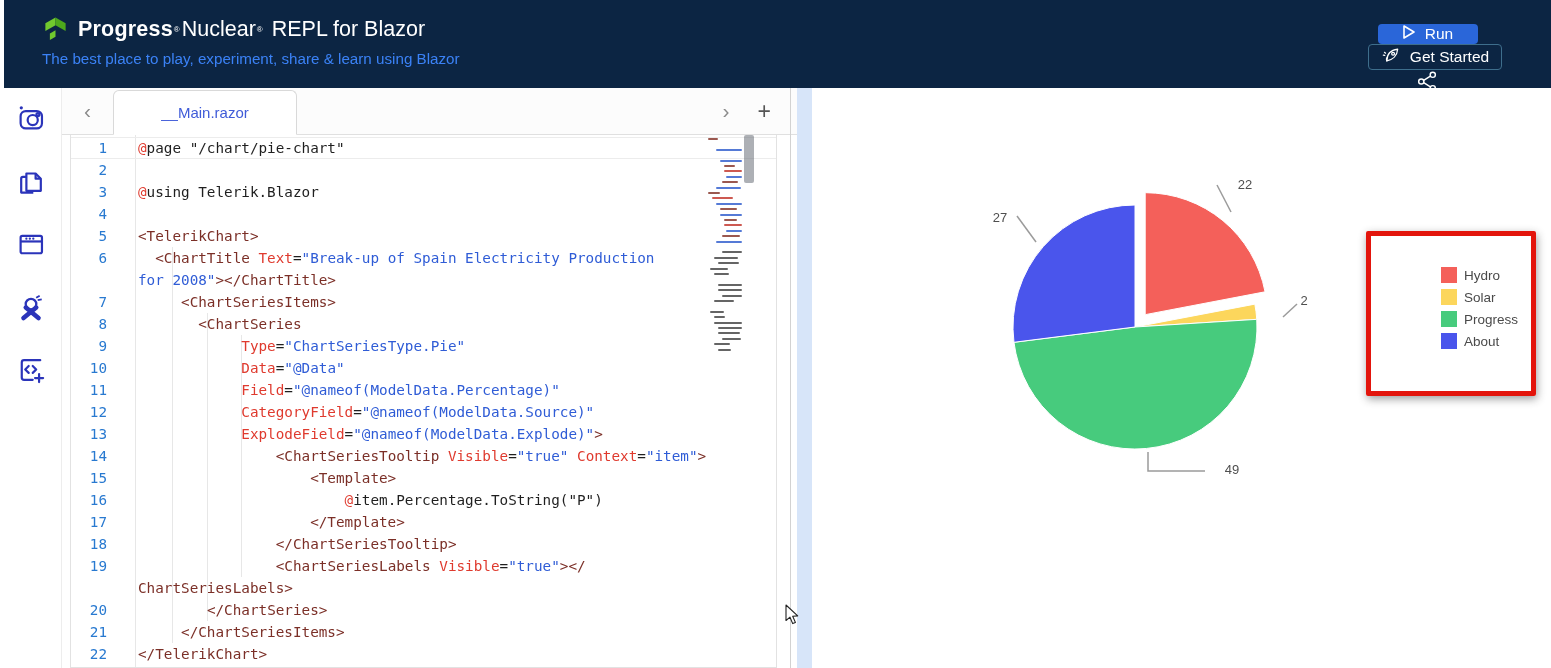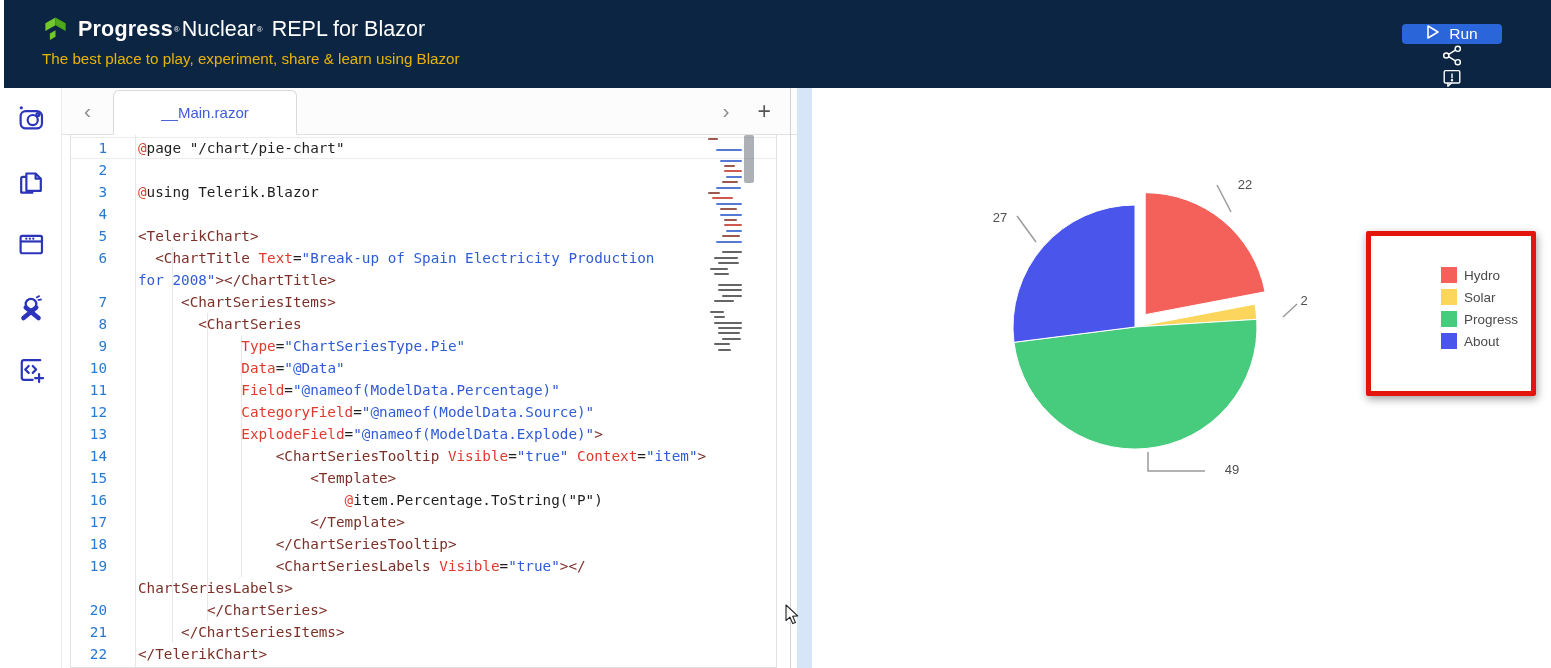--- a/index.html
+++ b/index.html
@@ -8,21 +8,21 @@
 
   
   .hdr{position:absolute;left:4px;top:0;width:100%;height:88px;background:#0C2543;color:#fff;}
   .brand{position:absolute;left:38px;top:14px;}
   .brand-row{display:flex;align-items:center;}
   .brand-row svg{margin-right:9px;}
   .b-bold{font-size:21.5px;font-weight:700;letter-spacing:.2px;}
   .b-reg{font-size:8px;vertical-align:super;margin:0 2px 0 1px;}
   .b-mid{font-size:21.5px;font-weight:400;}
   .b-prod{font-size:21.5px;font-weight:400;margin-left:7px;}
-  .tagline{font-size:15.2px;margin-top:5px;color:#eab308;}
+  .tagline{font-size:15.2px;margin-top:5px;color:#3b82f6;}
   .hdr-right{position:absolute;right:53px;top:24px;display:flex;align-items:center;height:40px;flex-direction:column;}
   .btn-run{display:flex;align-items:center;justify-content:center;gap:9px;width:100px;height:40px;
     background:#2A66D9;border-radius:4px;color:#fff;font-size:15.5px;cursor:pointer;}
   .btn-gs{display:flex;align-items:center;justify-content:center;gap:9px;width:132px;height:40px;
     margin-left:15px;border:1px solid #3E6E8C;border-radius:4px;color:#fff;font-size:15.5px;cursor:pointer;}
   .vdiv{width:1px;height:28px;background:#2C455F;margin:0 23px;}
   .hicon{width:24px;height:24px;display:flex;align-items:center;justify-content:center;cursor:pointer;}
   .about{font-size:15.5px;margin:0 30px 0 26px;cursor:pointer;}
 
   
@@ -98,20 +98,31 @@
     </div>
 
     <div class="hdr-right">
       <div class="btn-run">
         <span>
           <svg width="14" height="16" viewBox="0 0 14 16">
               <path d="M2,2 L12,8 L2,14 Z" fill="none" stroke="#fff" stroke-width="1.6" stroke-linejoin="round"></path>
             </svg>
         </span>
         <span>Run</span>
+      </div>
+      <div class="btn-gs">
+        <span>
+          <svg width="20" height="20" viewBox="0 0 24 24" fill="none" stroke="#fff" stroke-width="1.5" stroke-linecap="round" stroke-linejoin="round">
+            <path d="M7,19 C7,11 12,6 20,5 C19.4,13 14,18 7,19 Z"></path>
+            <circle cx="14.5" cy="10.5" r="1.7"></circle>
+            <path d="M7,19 C6.2,17.5 6.2,16.5 7.2,15.2"></path>
+            <path d="M4.5,12.5 L2.8,12.2 M5.5,9.8 L4.2,8.8"></path>
+          </svg>
+        </span>
+        <span>Get Started</span>
       </div>
       <div class="vdiv"></div>
       <div class="hicon">
         <svg width="23" height="23" viewBox="0 0 24 24" fill="none" stroke="#fff" stroke-width="1.5">
           <circle cx="17.5" cy="5" r="2.7"></circle>
             <circle cx="5.5" cy="12" r="2.7"></circle>
             <circle cx="17.5" cy="19" r="2.7"></circle>
           <path d="M8,10.8 L15,6.3 M8,13.2 L15,17.7"></path>
         </svg>
       </div>

